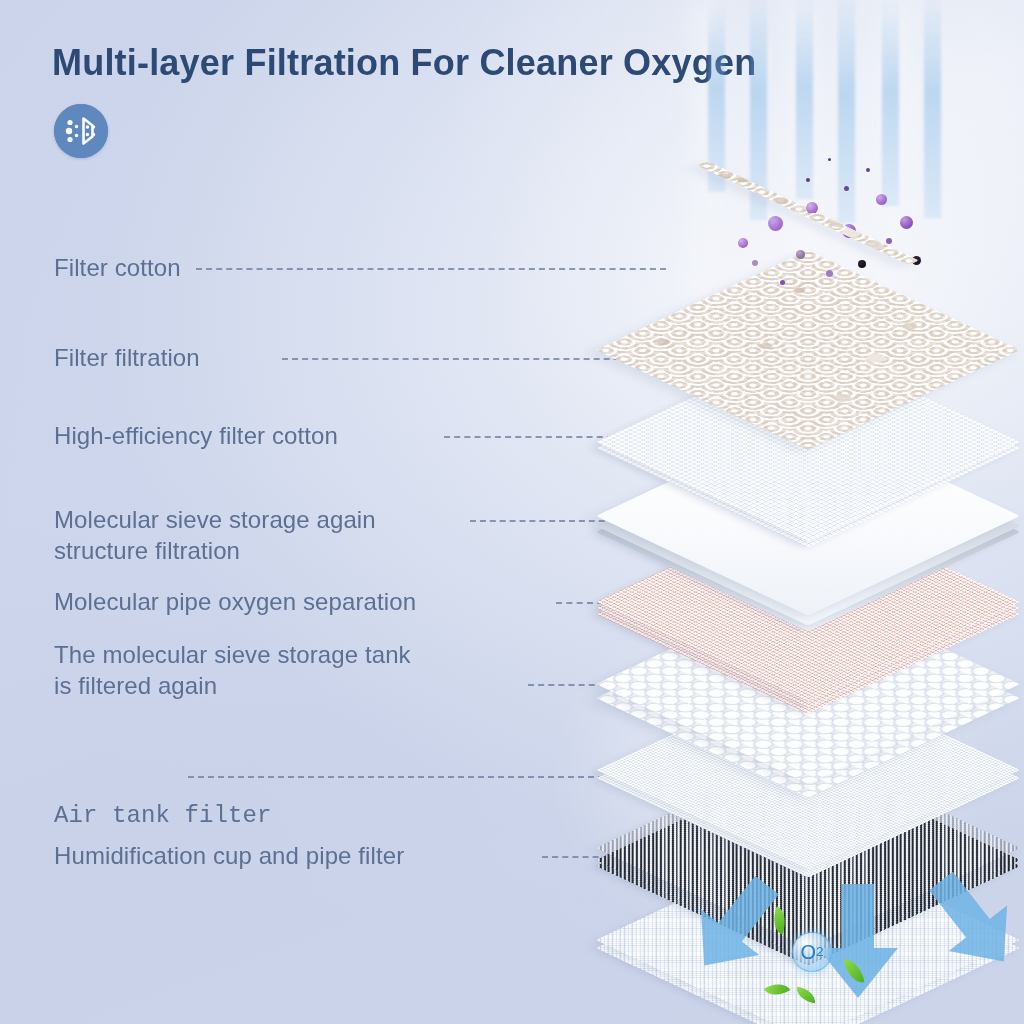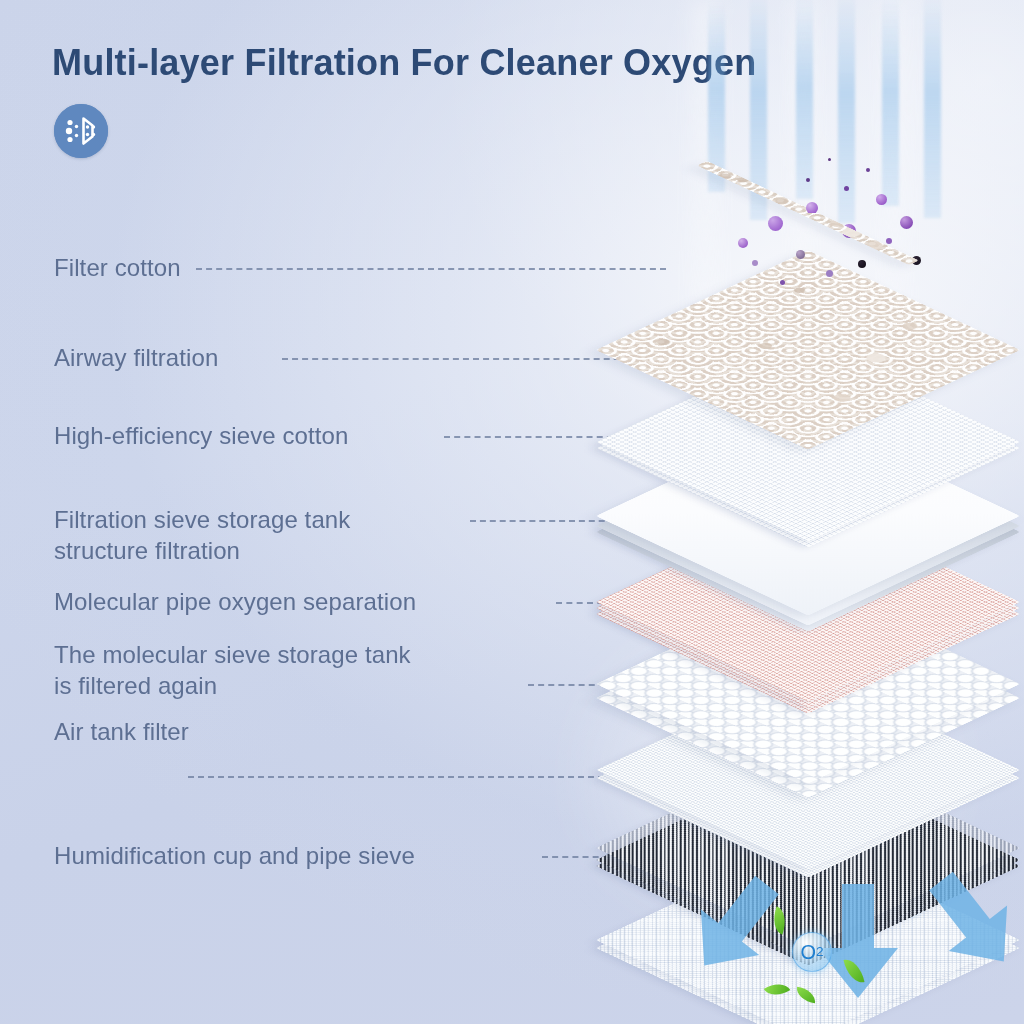--- a/index.html
+++ b/index.html
@@ -343,31 +343,31 @@
     <div class="o2" style="left:192px;top:812px;width:40px;height:40px;font-size:20px;z-index:10;">O<sub>2</sub></div>
     <span class="leaf" style="left:172px;top:788px;width:15px;height:25px;transform:rotate(20deg);z-index:10;"></span>
     <span class="leaf" style="left:246px;top:838px;width:16px;height:26px;transform:rotate(-12deg);z-index:10;"></span>
     <span class="leaf" style="left:166px;top:862px;width:22px;height:15px;transform:rotate(-32deg);z-index:10;"></span>
     <span class="leaf" style="left:196px;top:868px;width:20px;height:14px;transform:rotate(8deg);z-index:10;"></span>
   </div>
 
   <div id="labels">
       <div class="lbl" style="top: 252px;">Filter cotton</div>
       <div class="lead" style="left: 196px; top: 268px; width: 470px;"></div>
-      <div class="lbl" style="top: 342px;">Airway filtration</div>
+      <div class="lbl" style="top: 342px;">Filter filtration</div>
       <div class="lead" style="left: 282px; top: 358px; width: 388px;"></div>
-      <div class="lbl" style="top: 420px;">High-efficiency sieve cotton</div>
+      <div class="lbl" style="top: 420px;">High-efficiency filter cotton</div>
       <div class="lead" style="left: 444px; top: 436px; width: 230px;"></div>
-      <div class="lbl" style="top: 504px;">Filtration sieve storage tank
+      <div class="lbl" style="top: 504px;">Molecular sieve storage again
 structure filtration</div>
       <div class="lead" style="left: 470px; top: 520px; width: 204px;"></div>
       <div class="lbl" style="top: 586px;">Molecular pipe oxygen separation</div>
       <div class="lead" style="left: 556px; top: 602px; width: 130px;"></div>
       <div class="lbl" style="top: 639px;">The molecular sieve storage tank
 is filtered again</div>
       <div class="lead" style="left: 528px; top: 684px; width: 168px;"></div>
-      <div class="lbl" style="top: 716px;">Air tank filter</div>
+      <div class="lbl" style="top: 800px; font-family: Liberation Mono, monospace;">Air tank filter</div>
       <div class="lead" style="left: 188px; top: 776px; width: 506px;"></div>
-      <div class="lbl" style="top: 840px;">Humidification cup and pipe sieve</div>
+      <div class="lbl" style="top: 840px;">Humidification cup and pipe filter</div>
       <div class="lead" style="left: 542px; top: 856px; width: 158px;"></div>
     </div>
 
 </div>
 
 </body></html>

